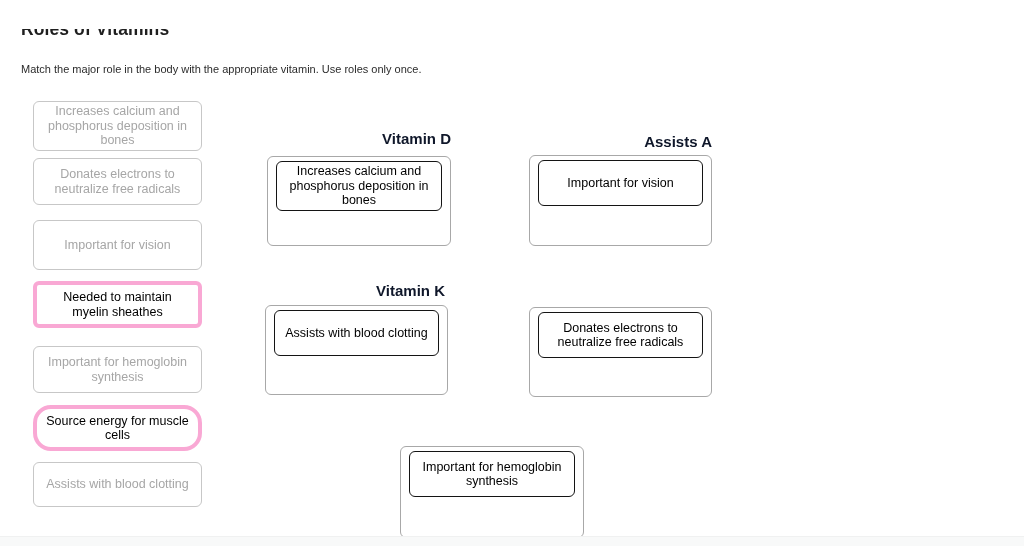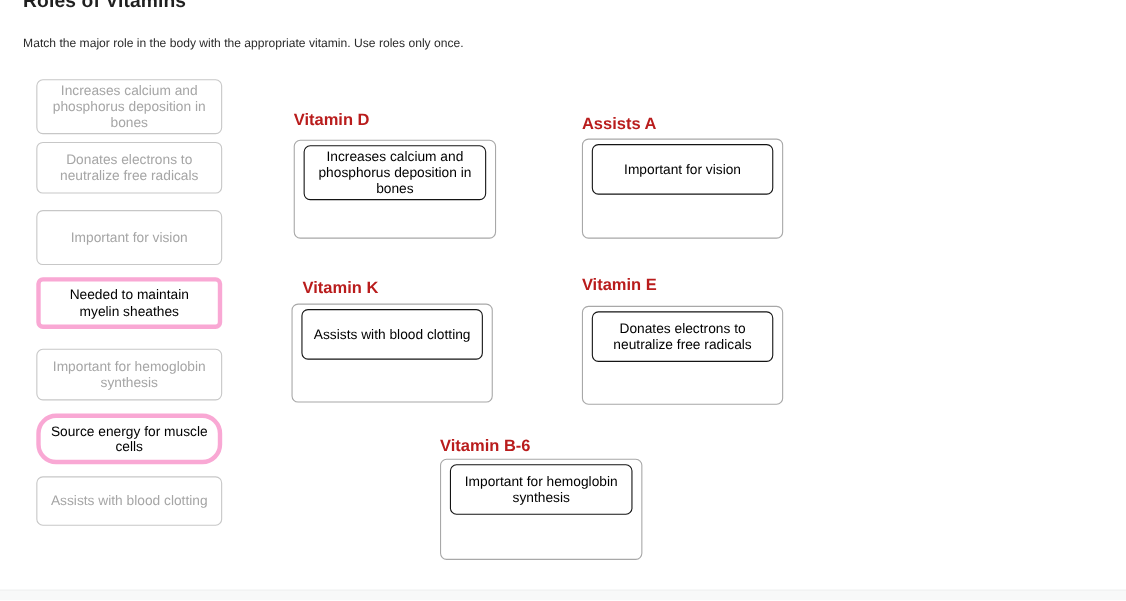--- a/index.html
+++ b/index.html
@@ -3,21 +3,21 @@
 <meta charset="utf-8">
 <style>
   * { margin: 0; padding: 0; box-sizing: border-box; }
   html, body { background: #ffffff; }
   body {
     font-family: "Liberation Sans", "DejaVu Sans", sans-serif;
     width: 1024px; height: 546px;
     position: relative;
     overflow: hidden;
   }
-  .stage { position: absolute; inset: 0; background: #ffffff; overflow: hidden; }
+  .stage { position: absolute; inset: 0; background: #ffffff; overflow: hidden; margin-top: 29px; }
 
   .page-title {
     position: absolute; left: 21px; top: -10px;
     font-size: 17.5px; font-weight: bold; color: #1f1f1f;
     letter-spacing: 0.1px;
   }
   .instruction {
     position: absolute; left: 21px; top: 34px;
     font-size: 11px; color: #2b2b2b;
   }
@@ -37,22 +37,22 @@
     color: #a6a6a6;
   }
   .chip.available {
     border: 4px solid #f9a8d4;
     color: #000000;
   }
 
   
   .zone-title {
     position: absolute;
-    font-size: 15px; font-weight: bold; color: #b91c1c;
-    text-align: left;
+    font-size: 15px; font-weight: bold; color: #0f172a;
+    text-align: right;
   }
   .dropzone {
     position: absolute;
     border: 1px solid #a8a8a8;
     border-radius: 6px;
     background: #ffffff;
   }
   .placed-chip {
     position: absolute; left: 8px; right: 8px; top: 4px;
     min-height: 46px;
@@ -92,29 +92,27 @@
   <div class="zone-title" style="left:267px; top:101px; width:184px;">Vitamin D</div>
   <div class="dropzone" style="left:267px; top:127px; width:184px; height:90px;">
     <div class="placed-chip">Increases calcium and phosphorus deposition in bones</div>
   </div>
 
   <div class="zone-title" style="left:529px; top:104px; width:183px;">Assists A</div>
   <div class="dropzone" style="left:529px; top:126px; width:183px; height:91px;">
     <div class="placed-chip">Important for vision</div>
   </div>
 
-  <div class="zone-title" style="left:275px; top:253px; width:183px;">Vitamin K</div>
+  <div class="zone-title" style="left:262px; top:253px; width:183px;">Vitamin K</div>
   <div class="dropzone" style="left:265px; top:276px; width:183px; height:90px;">
     <div class="placed-chip">Assists with blood clotting</div>
   </div>
 
-  <div class="zone-title" style="left:529px; top:251px; width:183px;">Vitamin E</div>
   <div class="dropzone" style="left:529px; top:278px; width:183px; height:90px;">
     <div class="placed-chip">Donates electrons to neutralize free radicals</div>
   </div>
 
-  <div class="zone-title" style="left:400px; top:397px; width:184px;">Vitamin B-6</div>
   <div class="dropzone" style="left:400px; top:417px; width:184px; height:92px;">
     <div class="placed-chip">Important for hemoglobin synthesis</div>
   </div>
 
   <div class="footer-band"></div>
 </div>
 
 </body></html>

